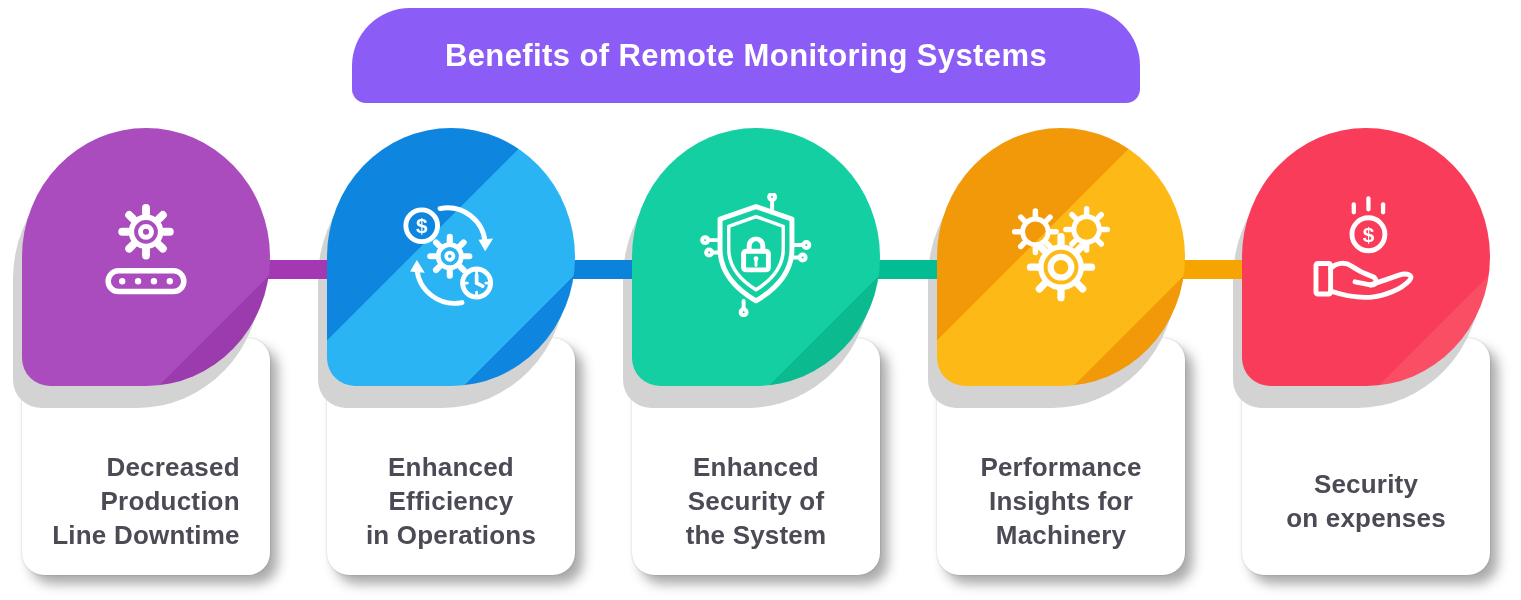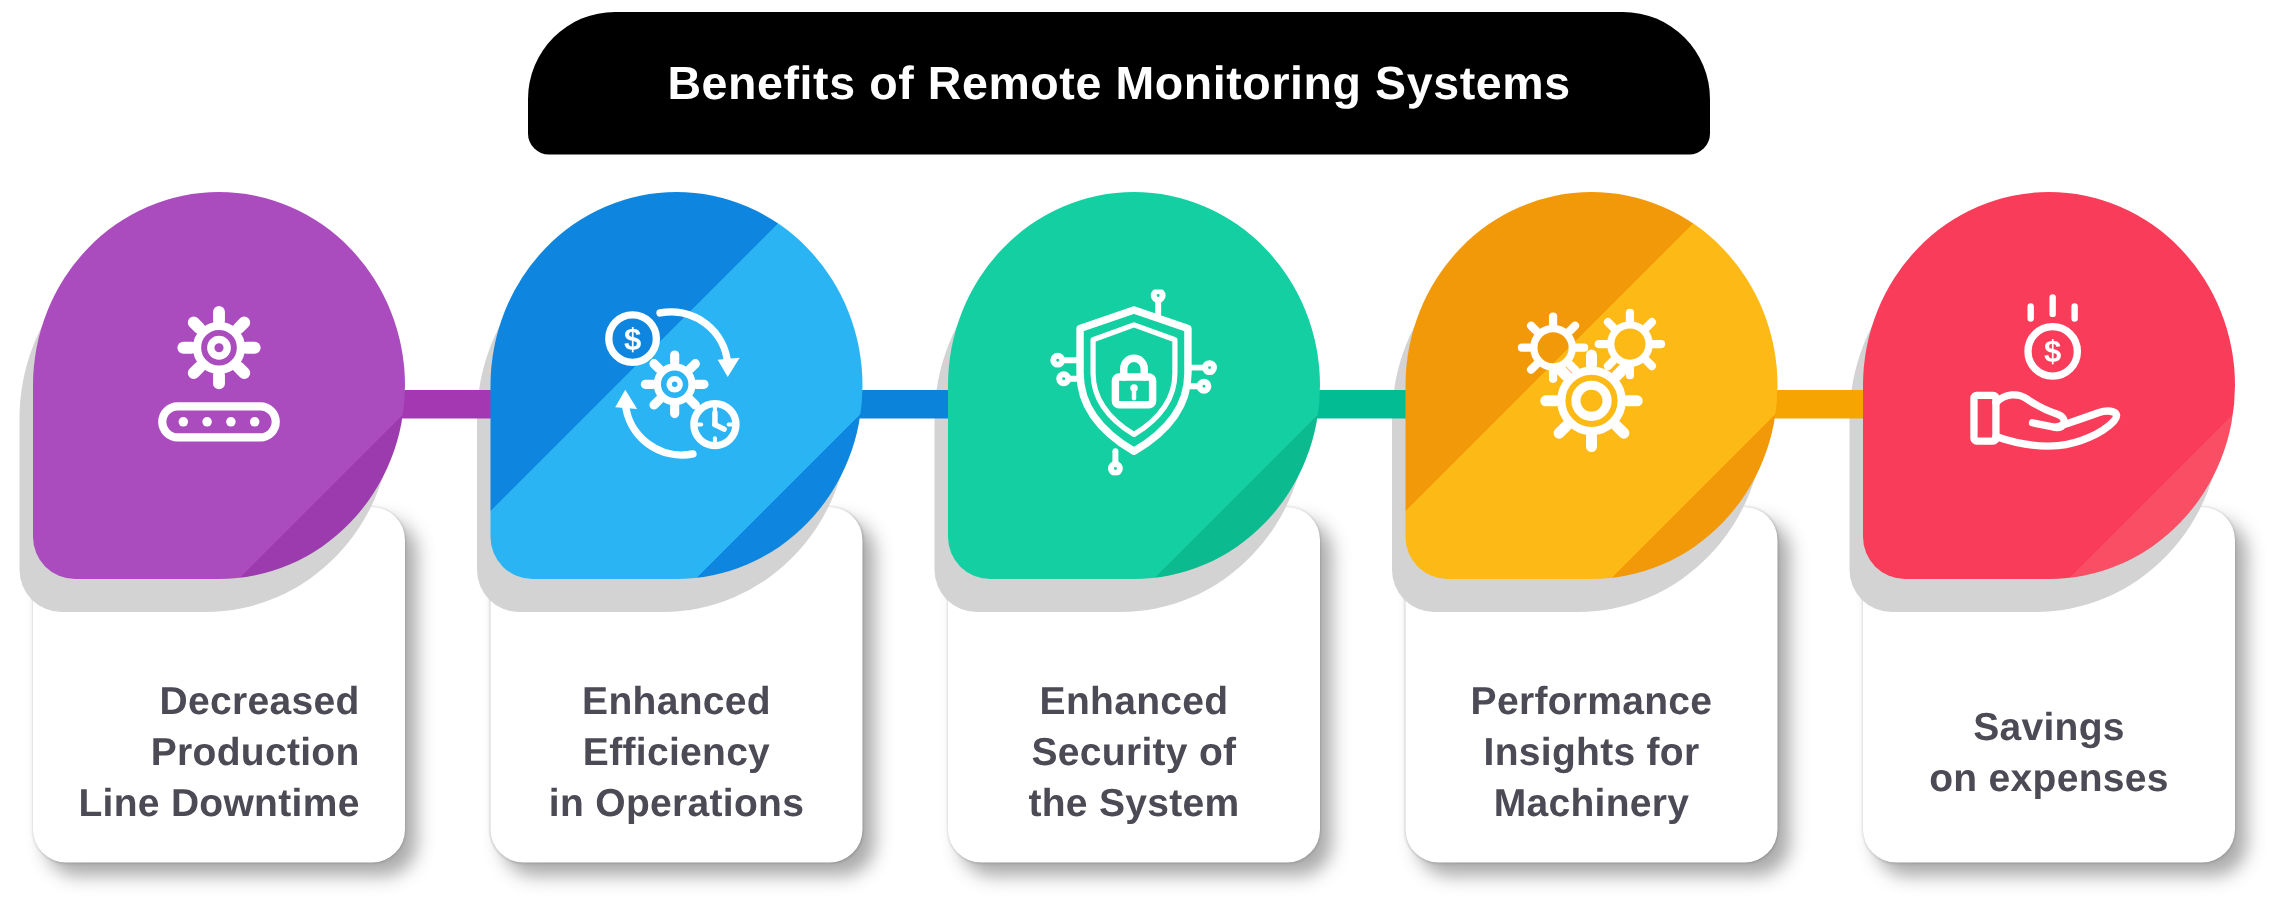--- a/index.html
+++ b/index.html
@@ -41,21 +41,21 @@
     display:flex;align-items:center;justify-content:center;text-align:center;
     font-size:26px;line-height:34px;font-weight:bold;letter-spacing:0.2px;
     white-space:pre-line;color:#4b4a55;
   }
 </style>
 </head>
 <body>
 
 <div class="stage">
 
-  <div class="banner" style="background: #000000;">
+  <div class="banner" style="background: #8b5cf6;">
     <span class="banner-title">Benefits of Remote Monitoring Systems</span>
   </div>
 
   <div class="card" style="left:22px">
     <div class="card-body" style="background: rgb(255, 255, 255);"></div>
     <div class="drop-shadow-shape" style="background: rgb(211, 211, 211);"></div>
     <div class="connector" style="background: rgb(164, 56, 178);"></div>
     <div class="drop" style="background: linear-gradient(135deg, rgb(185, 104, 200) 0%, rgb(185, 104, 200) 14%, rgb(170, 76, 190) 14%, rgb(170, 76, 190) 42%, rgb(170, 76, 190) 42%, rgb(170, 76, 190) 78%, rgb(156, 59, 174) 78%, rgb(156, 59, 174) 100%);">
       <svg width="122" height="122" viewBox="0 0 100 100" fill="none" stroke="#ffffff" stroke-linecap="round" stroke-linejoin="round">
         <circle cx="50" cy="31" r="12" stroke-width="4.5"></circle>
@@ -214,17 +214,17 @@
           <line x1="52" y1="12.5" x2="52" y2="3.5"></line>
           <line x1="64" y1="15" x2="64" y2="8.5"></line>
         </g>
         <circle cx="52" cy="33" r="13.5" stroke-width="4"></circle>
         <text x="52" y="39" font-size="17" font-weight="bold" fill="#ffffff" stroke="none" text-anchor="middle" font-family="Liberation Sans, sans-serif">$</text>
         <rect x="9" y="57" width="12" height="25" rx="1.5" stroke-width="4"></rect>
         <path d="M21,61 C26,56 33,55.5 38,59 C43,62.5 49,65.5 55,67.5 C60,69.2 59,75.5 53.5,74.5 L41,72" stroke-width="4"></path>
         <path d="M53.5,74.5 C60,72.5 70,69 77,66.5 C83,64.5 90,66 85.5,71 C79,78 66,83.5 55,84.5 C43,85.5 31,83 21,79.5" stroke-width="4"></path>
       </svg>
     </div>
-    <div class="card-label" style="color: rgb(75, 74, 85);">Savings
+    <div class="card-label" style="color: rgb(75, 74, 85);">Security
 on expenses</div>
   </div>
 
 </div>
 
 </body></html>

